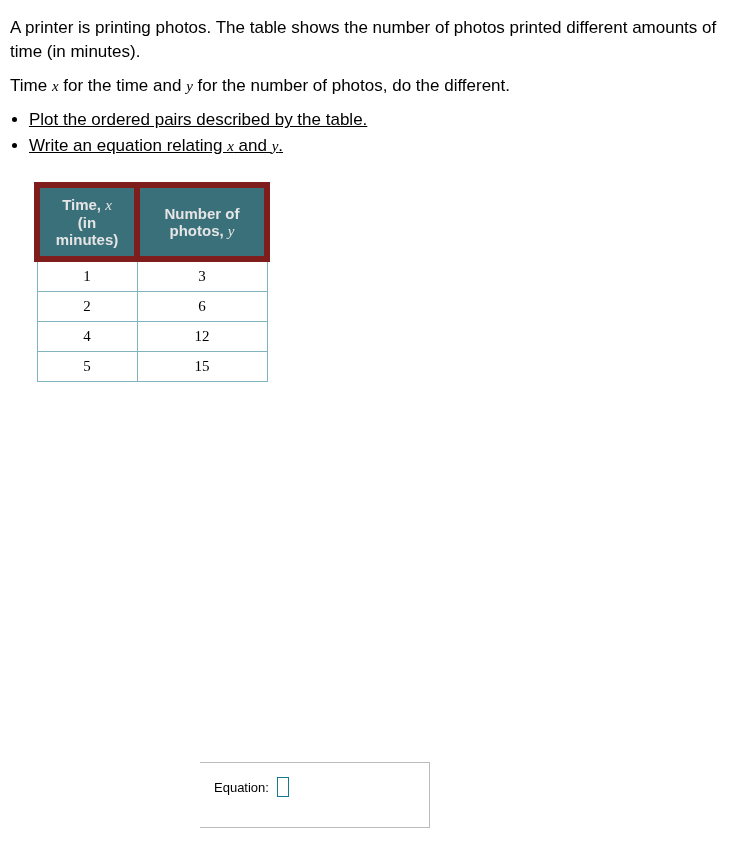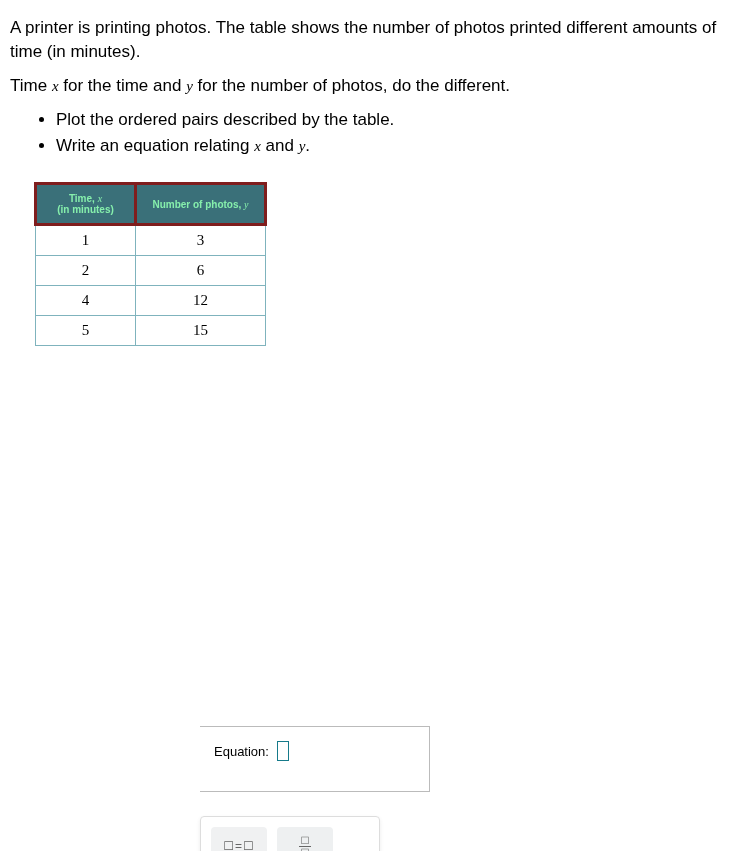--- a/index.html
+++ b/index.html
@@ -6,36 +6,36 @@
     body {
       font-family: Verdana, Geneva, sans-serif;
       font-size: 17px;
       color: #000;
       padding: 16px 10px;
       width: 742px;
       background: #fff;
     }
     .question-text { line-height: 1.4; margin-bottom: 10px; }
     .question-text .var { font-family: 'Times New Roman', serif; font-style: italic; font-size: 15px; }
-    ul.tasks { margin: 6px 0 24px 46px; }
+    ul.tasks { margin: 6px 0 24px 19px; text-decoration: underline; }
     ul.tasks li { line-height: 1.5; }
     ul.tasks .var { font-family: 'Times New Roman', serif; font-style: italic; font-size: 15px; }
 
     .data-table {
       border-collapse: collapse;
       margin-left: 24px;
       margin-bottom: 20px;
     }
     .data-table th {
       background: #3a7079;
-      color: #86efac;
+      color: #e5e5e5;
       font-weight: bold;
-      font-size: 10px;
+      font-size: 15px;
       padding: 8px 10px;
-      border: 3px solid #7f1d1d;
+      border: 6px solid #7f1d1d;
       text-align: center;
     }
     .data-table th .th-sub { display:block; font-weight:bold; }
     .data-table th .th-var { font-family:'Times New Roman', serif; font-style: italic; font-weight: normal; }
     .data-table td {
       border: 1px solid #7fb3bd;
       padding: 6px 0;
       text-align: center;
       font-family: 'Times New Roman', serif;
       font-size: 15px;

